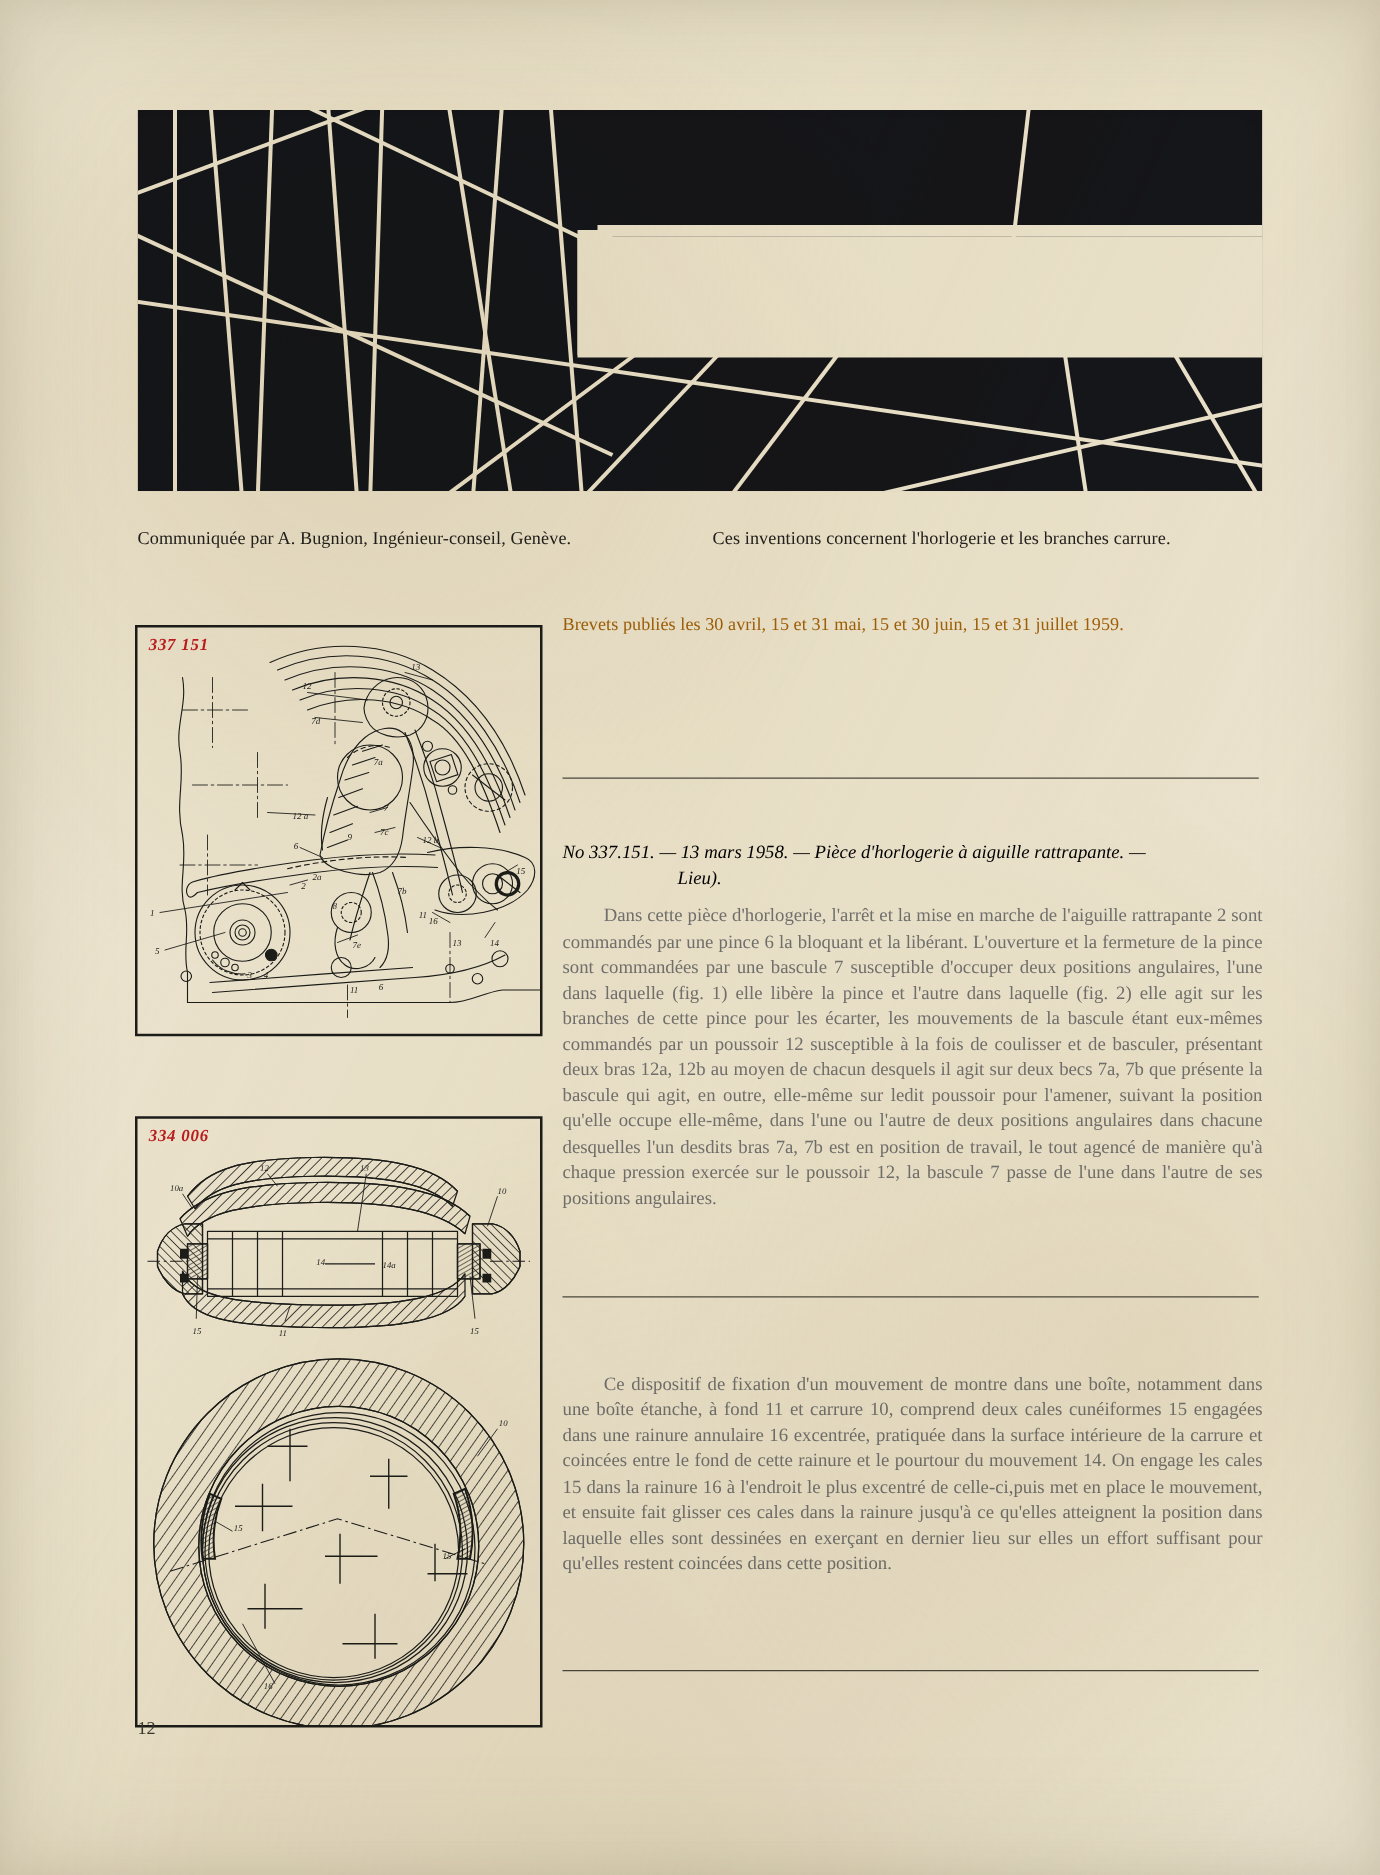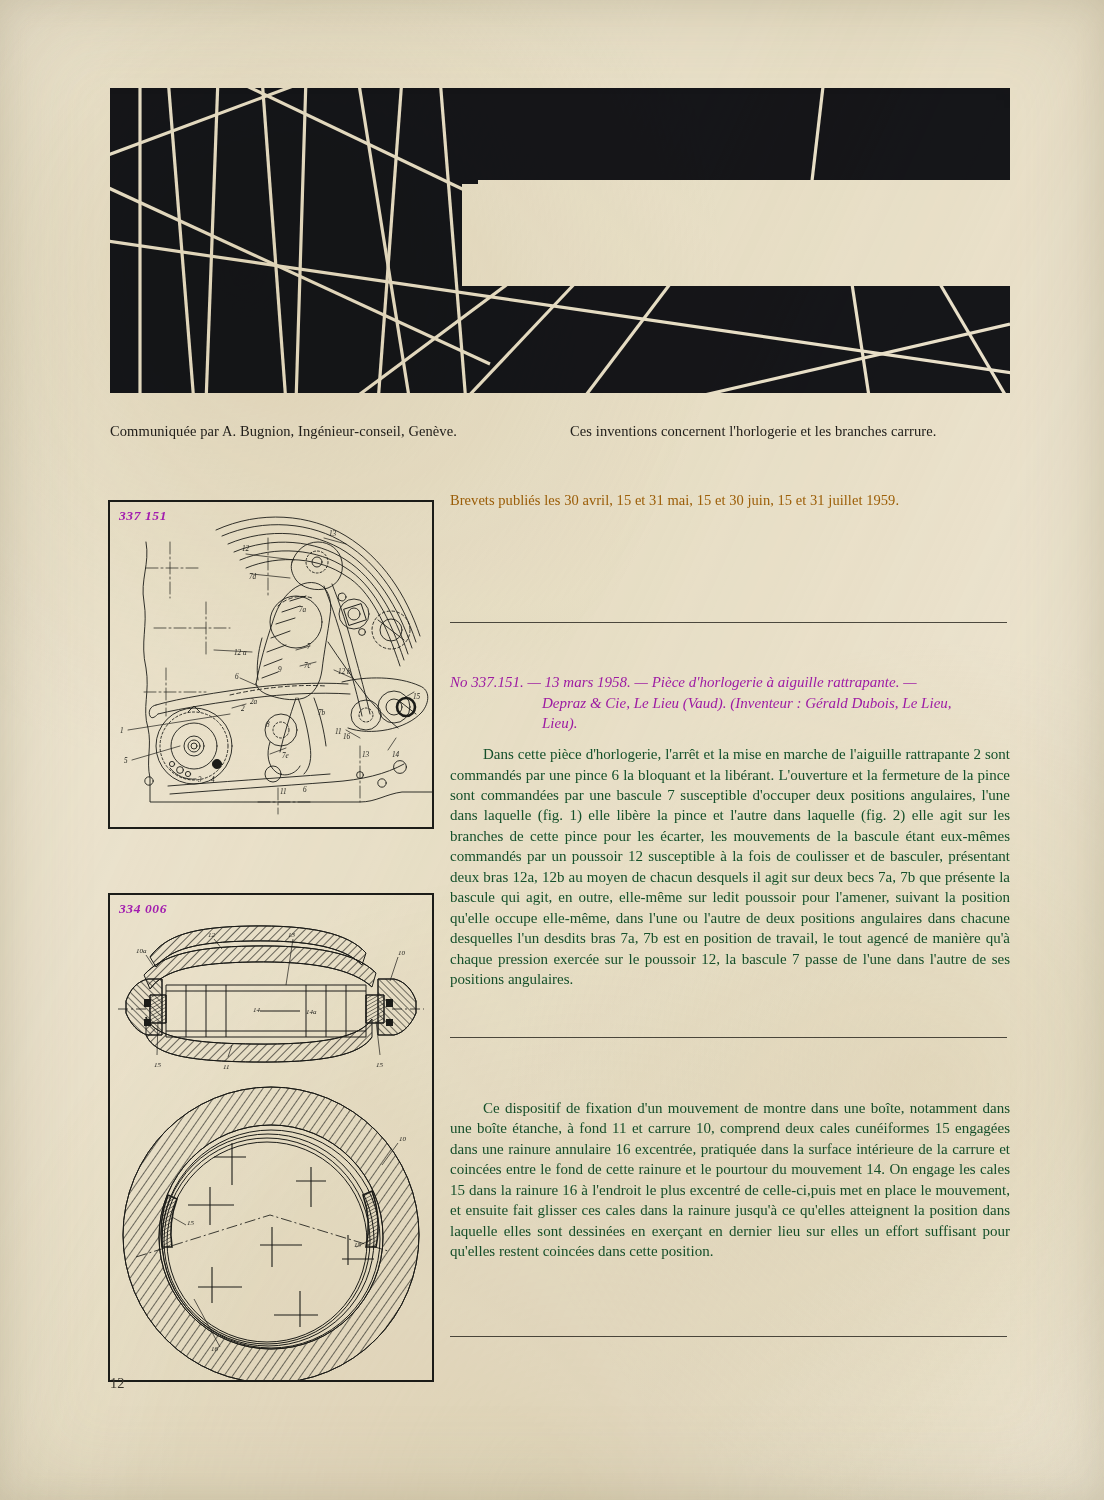--- a/index.html
+++ b/index.html
@@ -93,21 +93,21 @@
   .fig-bot   { left: 108px; top: 848px;  width: 322px; height: 485px; margin-top: 45px; }
   .fig-label {
     position: absolute;
     left: 9px;
     top: 6px;
     font-family: "Liberation Serif", serif;
     font-style: italic;
     font-weight: 700;
     font-size: 13.5px;
     letter-spacing: .6px;
-    color: #a21caf;
+    color: #b91c1c;
     z-index: 5;
   }
   .fig-svg { position:absolute; inset:0; width:100%; height:100%; }
   .pubdate {
     position: absolute;
     left: 450px;
     top: 492px;
     width: 560px;
     font-size: 14.5px;
     color: #a16207;
@@ -122,31 +122,31 @@
   }
   .rule-1 { top: 622px; }
   .rule-2 { top: 1037px; }
   .rule-3 { top: 1336px; }
 
   .entry { position: absolute; left: 450px; width: 560px; }
   .entry-head {
     font-style: italic;
     font-size: 15px;
     line-height: 1.38;
-    color: #a21caf;
+    color: #000000;
     text-indent: 0;
     padding-left: 46px;
     text-indent: -46px;
     font-family: Liberation Serif, serif;
   }
   .entry-body {
     margin-top: 10px;
     font-size: 15px;
     line-height: 1.365;
-    color: #14532d;
+    color: #737373;
     text-align: justify;
     text-justify: inter-word;
     text-indent: 33px;
     hyphens: none;
   }
 
   .entry-1 { top: 672px; }
   .entry-2 { top: 1088px; }
 
   
@@ -510,21 +510,20 @@
     </svg>
   </div>
 
   <div class="rule rule-1"></div>
   <div class="rule rule-2"></div>
   <div class="rule rule-3"></div>
 
   <div class="entry entry-1">
     <div class="entry-head">
       <span>No 337.151. — 13 mars 1958. — Pièce d'horlogerie à aiguille rattrapante. —</span>
-      <span style="display:block; padding-left:46px; text-indent:0;">Depraz &amp; Cie, Le Lieu (Vaud). (Inventeur : Gérald Dubois, Le Lieu,</span>
       <span style="display:block; padding-left:46px; text-indent:0;">Lieu).</span>
     </div>
     <div class="entry-body">Dans cette pièce d'horlogerie, l'arrêt et la mise en marche de l'aiguille rattrapante 2 sont commandés par une pince 6 la bloquant et la libérant. L'ouverture et la fermeture de la pince sont commandées par une bascule 7 susceptible d'occuper deux positions angulaires, l'une dans laquelle (fig. 1) elle libère la pince et l'autre dans laquelle (fig. 2) elle agit sur les branches de cette pince pour les écarter, les mouvements de la bascule étant eux-mêmes commandés par un poussoir 12 susceptible à la fois de coulisser et de basculer, présentant deux bras 12a, 12b au moyen de chacun desquels il agit sur deux becs 7a, 7b que présente la bascule qui agit, en outre, elle-même sur ledit poussoir pour l'amener, suivant la position qu'elle occupe elle-même, dans l'une ou l'autre de deux positions angulaires dans chacune desquelles l'un desdits bras 7a, 7b est en position de travail, le tout agencé de manière qu'à chaque pression exercée sur le poussoir 12, la bascule 7 passe de l'une dans l'autre de ses positions angulaires.</div>
   </div>
 
   <div class="entry entry-2">
     <div class="entry-head">
     </div>
     <div class="entry-body">Ce dispositif de fixation d'un mouvement de montre dans une boîte, notamment dans une boîte étanche, à fond 11 et carrure 10, comprend deux cales cunéiformes 15 engagées dans une rainure annulaire 16 excentrée, pratiquée dans la surface intérieure de la carrure et coincées entre le fond de cette rainure et le pourtour du mouvement 14. On engage les cales 15 dans la rainure 16 à l'endroit le plus excentré de celle-ci,puis met en place le mouvement, et ensuite fait glisser ces cales dans la rainure jusqu'à ce qu'elles atteignent la position dans laquelle elles sont dessinées en exerçant en dernier lieu sur elles un effort suffisant pour qu'elles restent coincées dans cette position.</div>
   </div>

